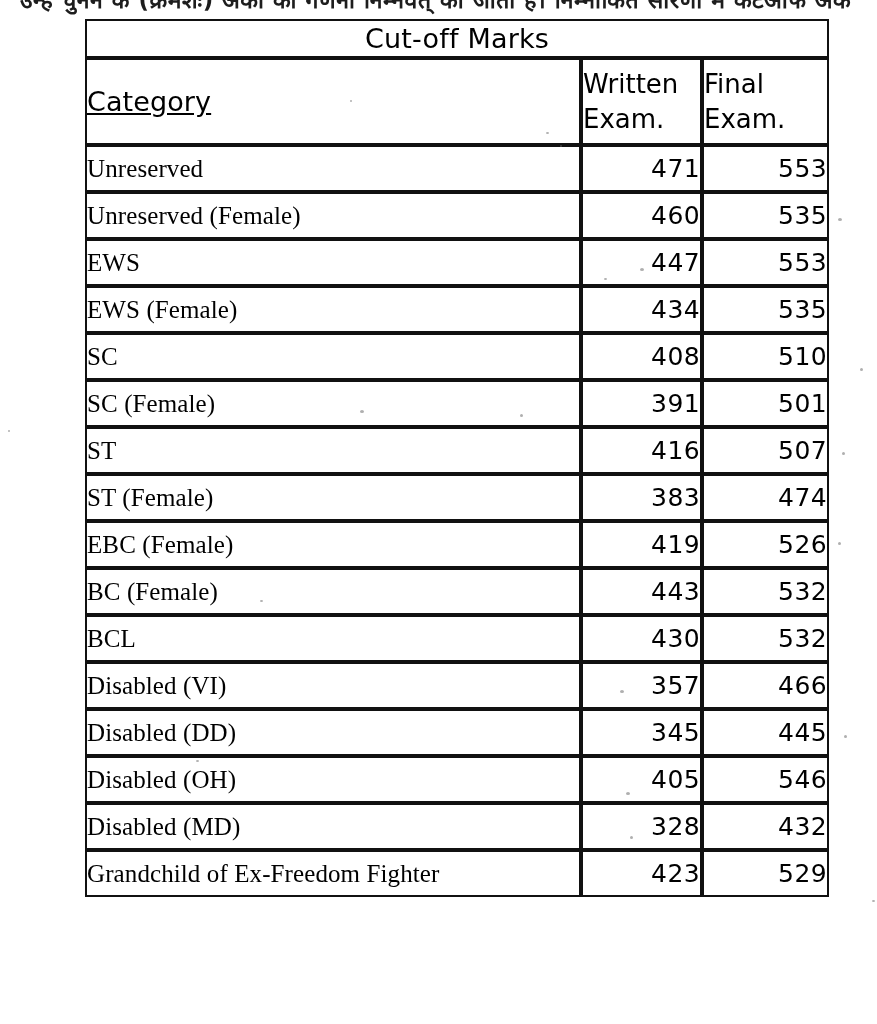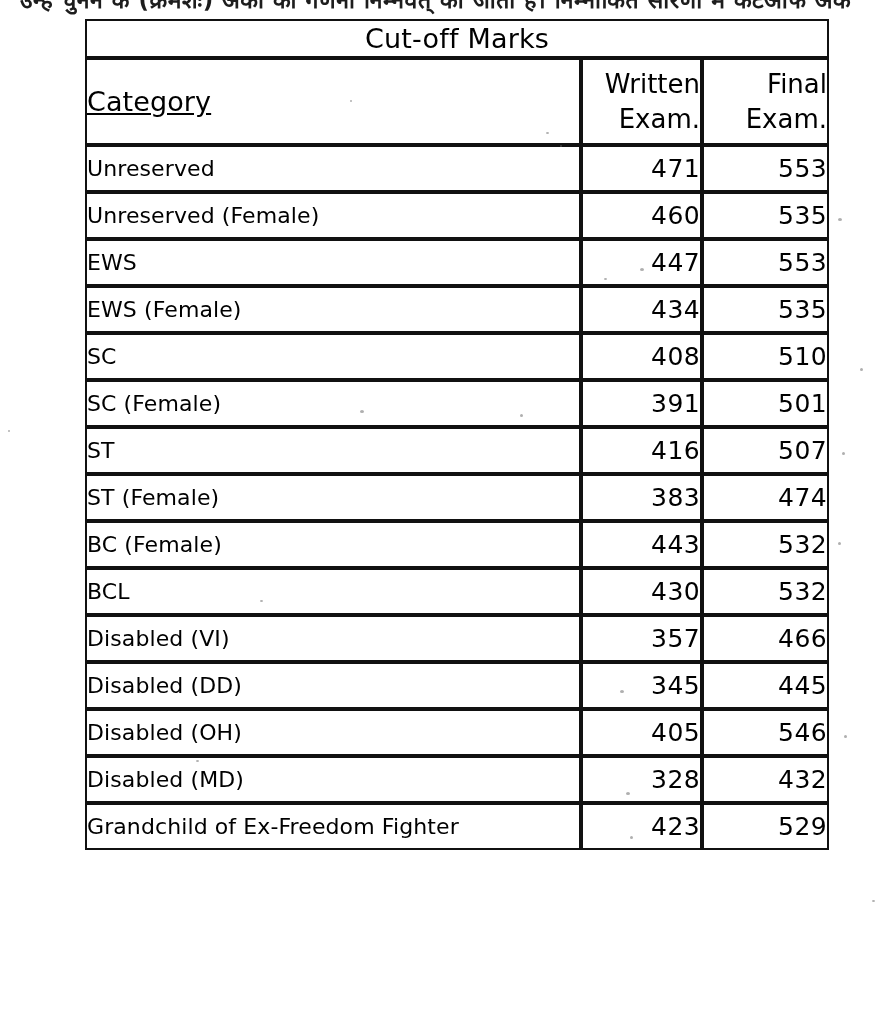--- a/index.html
+++ b/index.html
@@ -87,37 +87,38 @@
     text-align: left;
     vertical-align: top;
     font-size: 27px;
     font-weight: 400;
     padding: 3px 0 0 8px;
     letter-spacing: 0.1px;
     text-decoration: underline;
   }
   th.head-num {
     height: 87px;
-    text-align: right;
+    text-align: left;
     vertical-align: top;
     font-size: 26px;
     font-weight: 400;
     padding-top: 4px;
     line-height: 1.32;
   }
   th.head-num .ln { display: block; }
 
   
   td.cat {
     height: 47px;
     text-align: left;
-    font-size: 22px;
+    font-size: 25px;
     padding-left: 8px;
     letter-spacing: 0.1px;
     white-space: nowrap;
+    font-family: Liberation Serif, serif;
   }
   td.num {
     height: 47px;
     text-align: right;
     font-size: 25px;
     letter-spacing: 0.4px;
   }
 
   
   .speck {
@@ -193,20 +194,25 @@
           <td class="cat">ST</td>
           <td class="num">416</td>
           <td class="num">507</td>
         </tr>
         <tr>
           <td class="cat">ST (Female)</td>
           <td class="num">383</td>
           <td class="num">474</td>
         </tr>
         <tr>
+          <td class="cat">EBC (Female)</td>
+          <td class="num">419</td>
+          <td class="num">526</td>
+        </tr>
+        <tr>
           <td class="cat">BC (Female)</td>
           <td class="num">443</td>
           <td class="num">532</td>
         </tr>
         <tr>
           <td class="cat">BCL</td>
           <td class="num">430</td>
           <td class="num">532</td>
         </tr>
         <tr>

